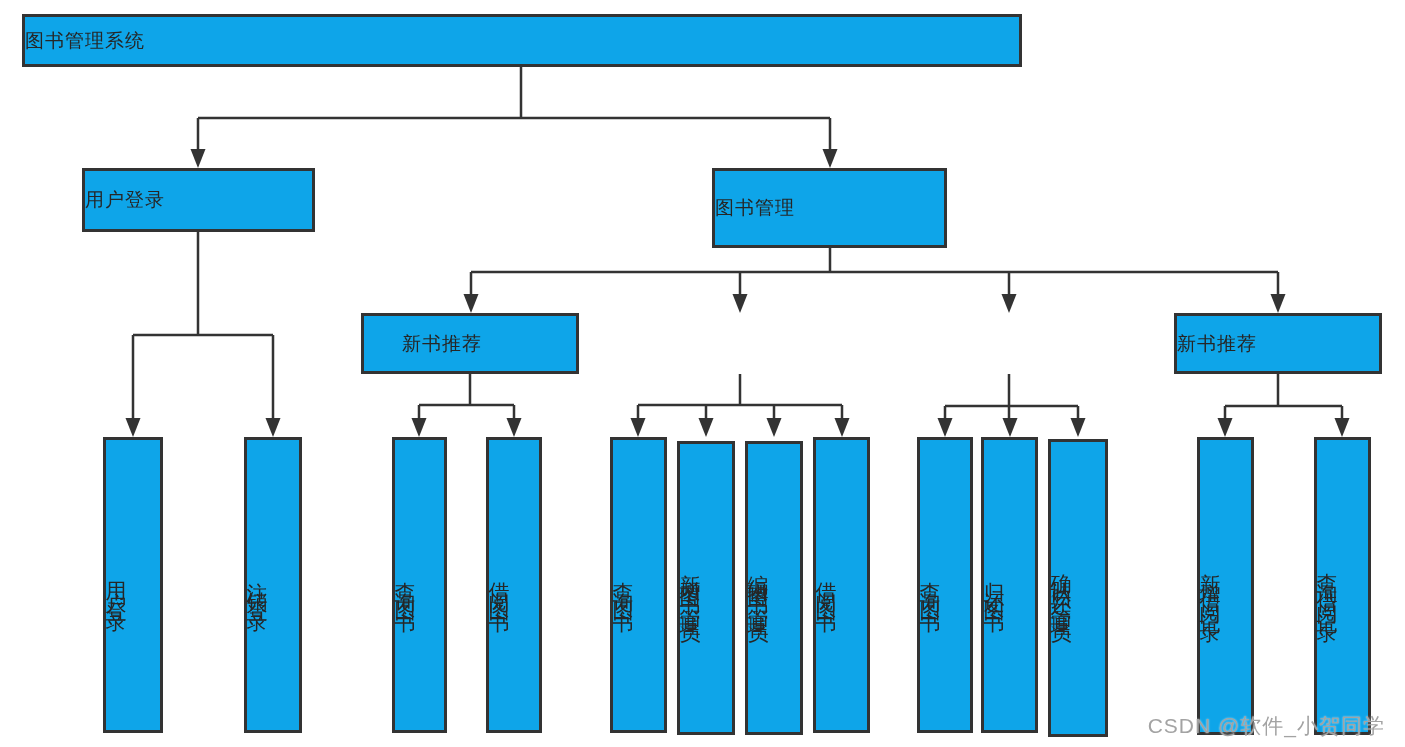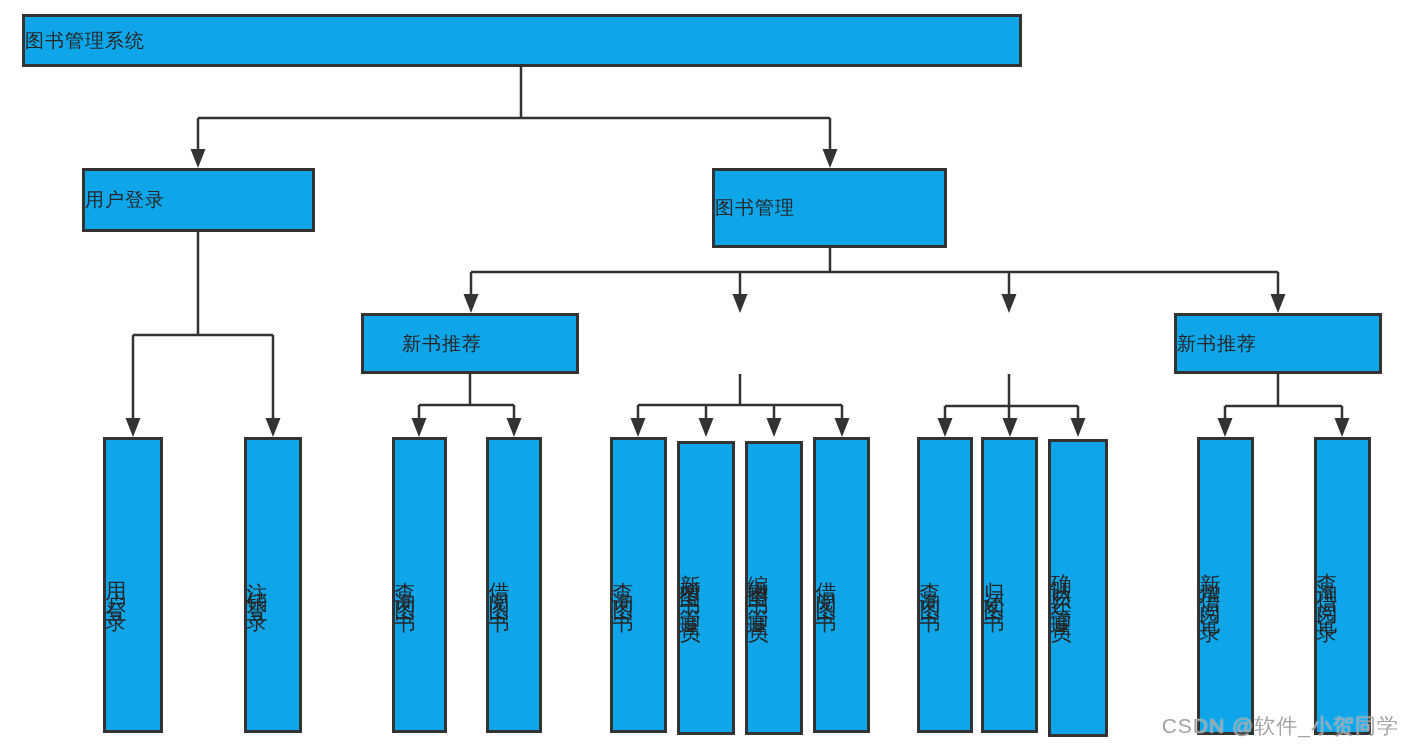--- a/index.html
+++ b/index.html
@@ -40,21 +40,21 @@
   .node.v .lbl {
     writing-mode: vertical-rl;
     text-orientation: mixed;
     font-size: 21px;
     letter-spacing: 10px;
     line-height: 1;
     display: block;
   }
   #watermark {
     position: absolute;
-    right: 6px;
+    right: 20px;
     top: 712px;
     font-size: 21px;
     color: #a3a3a3;
     letter-spacing: 1px;
     white-space: nowrap;
     z-index: 5;
     text-shadow: 0 0 2px rgba(255,255,255,0.7);
   }
 </style>
 </head>

